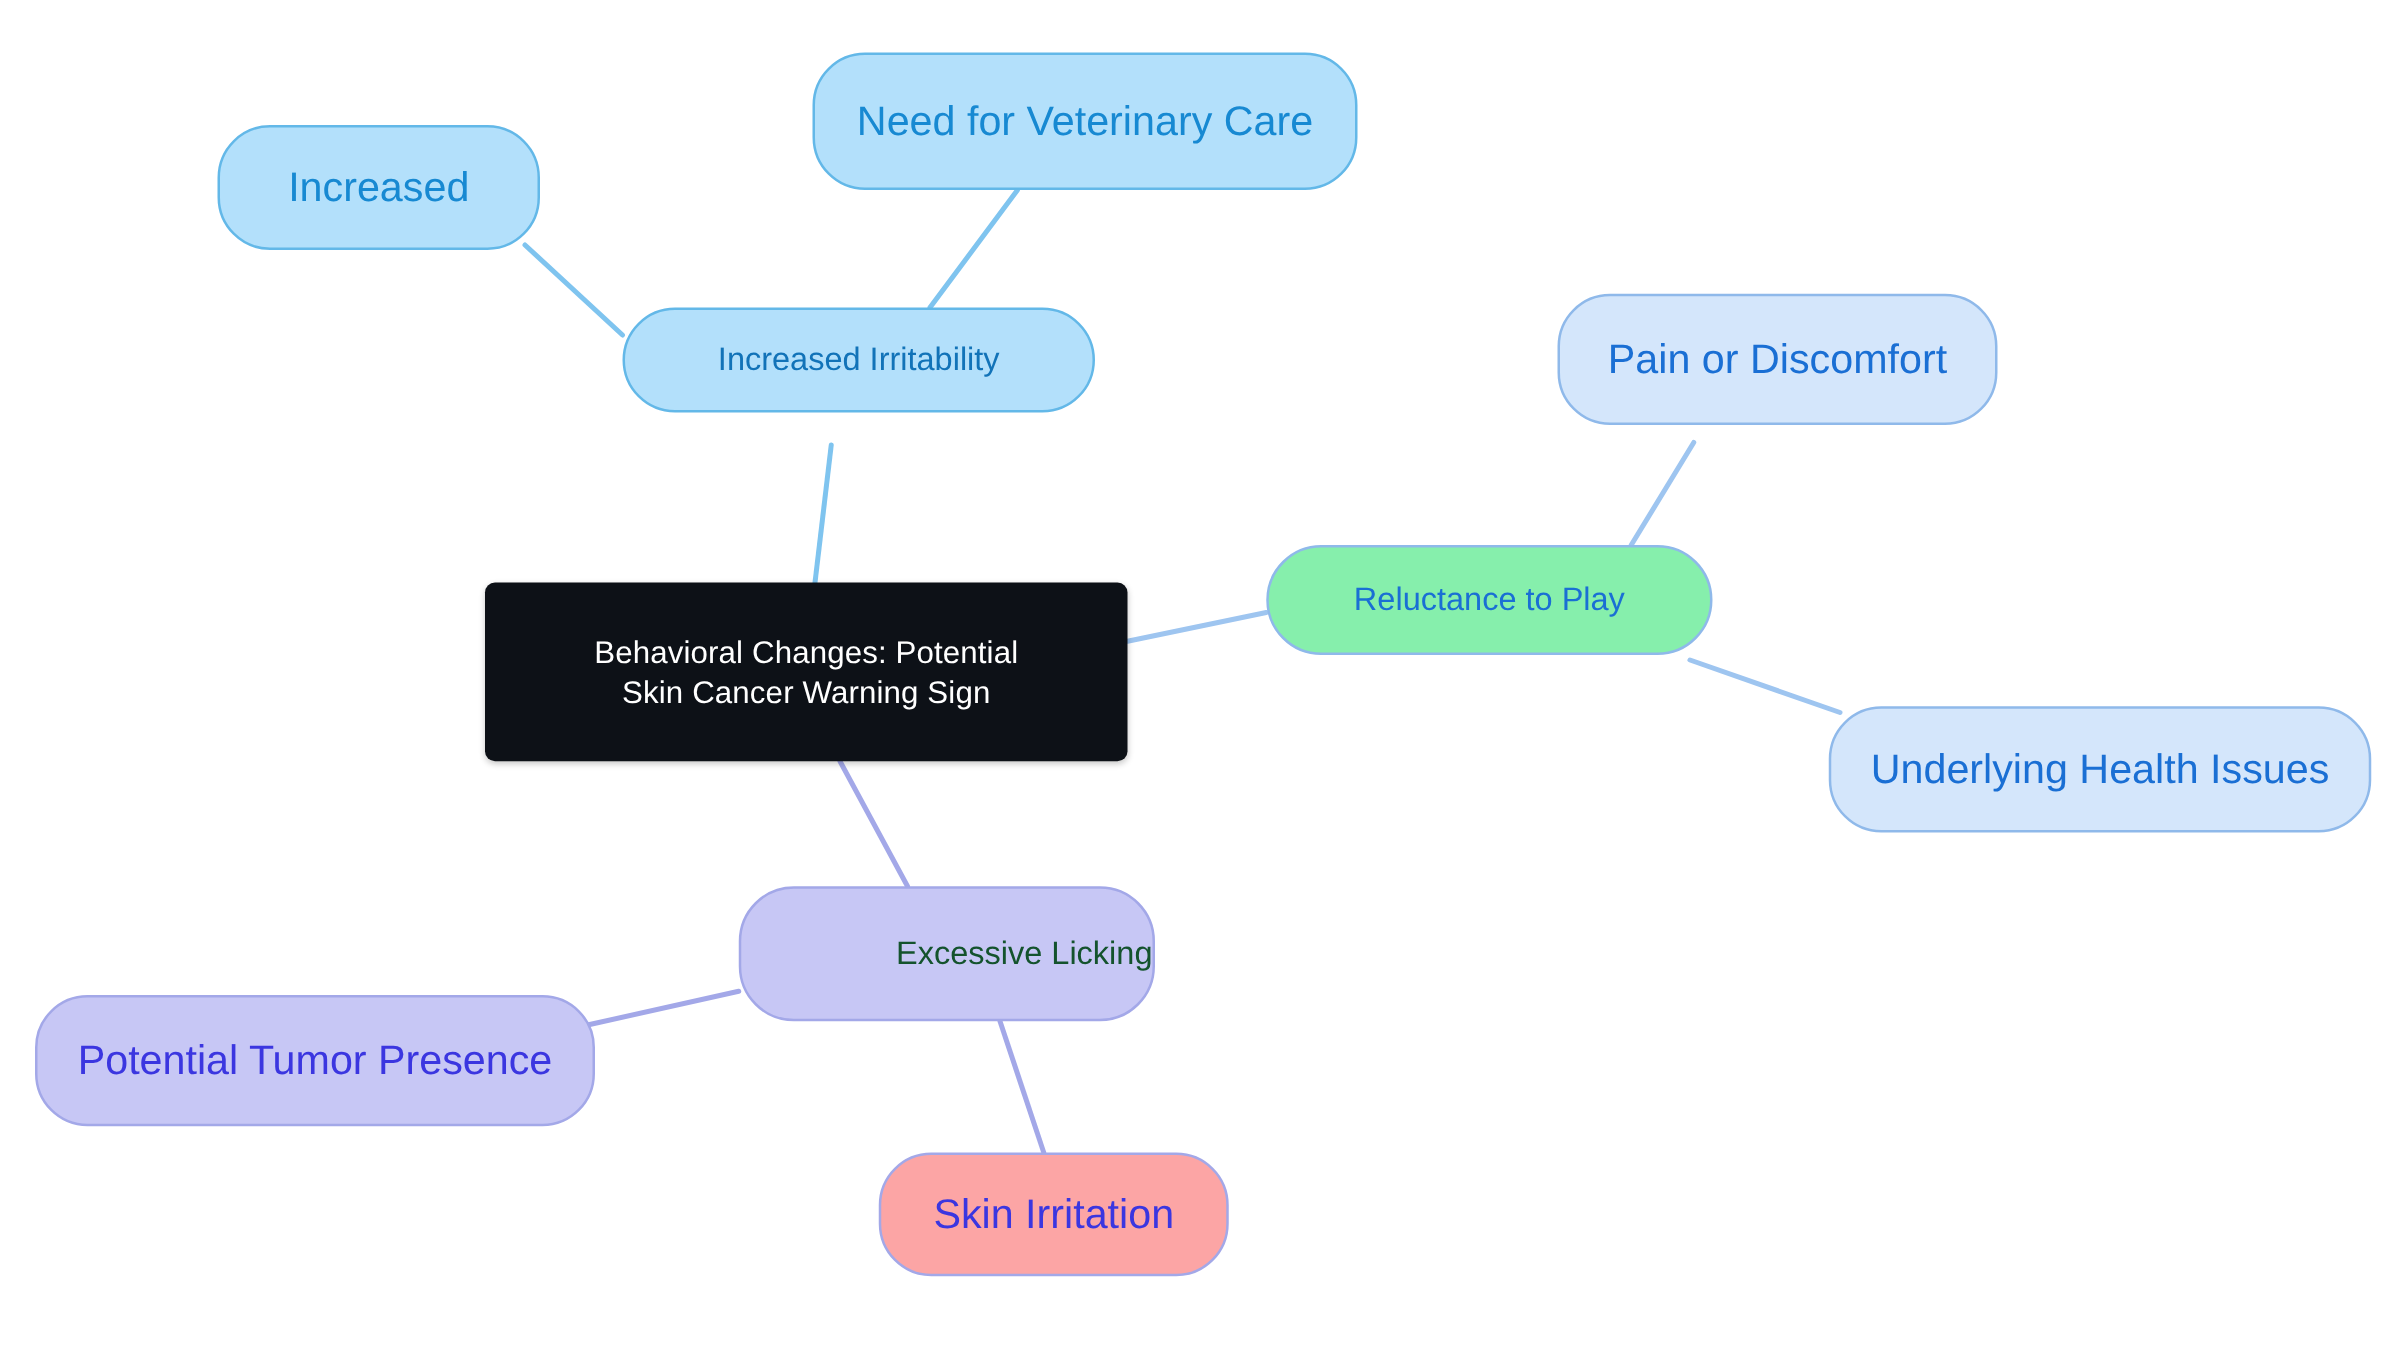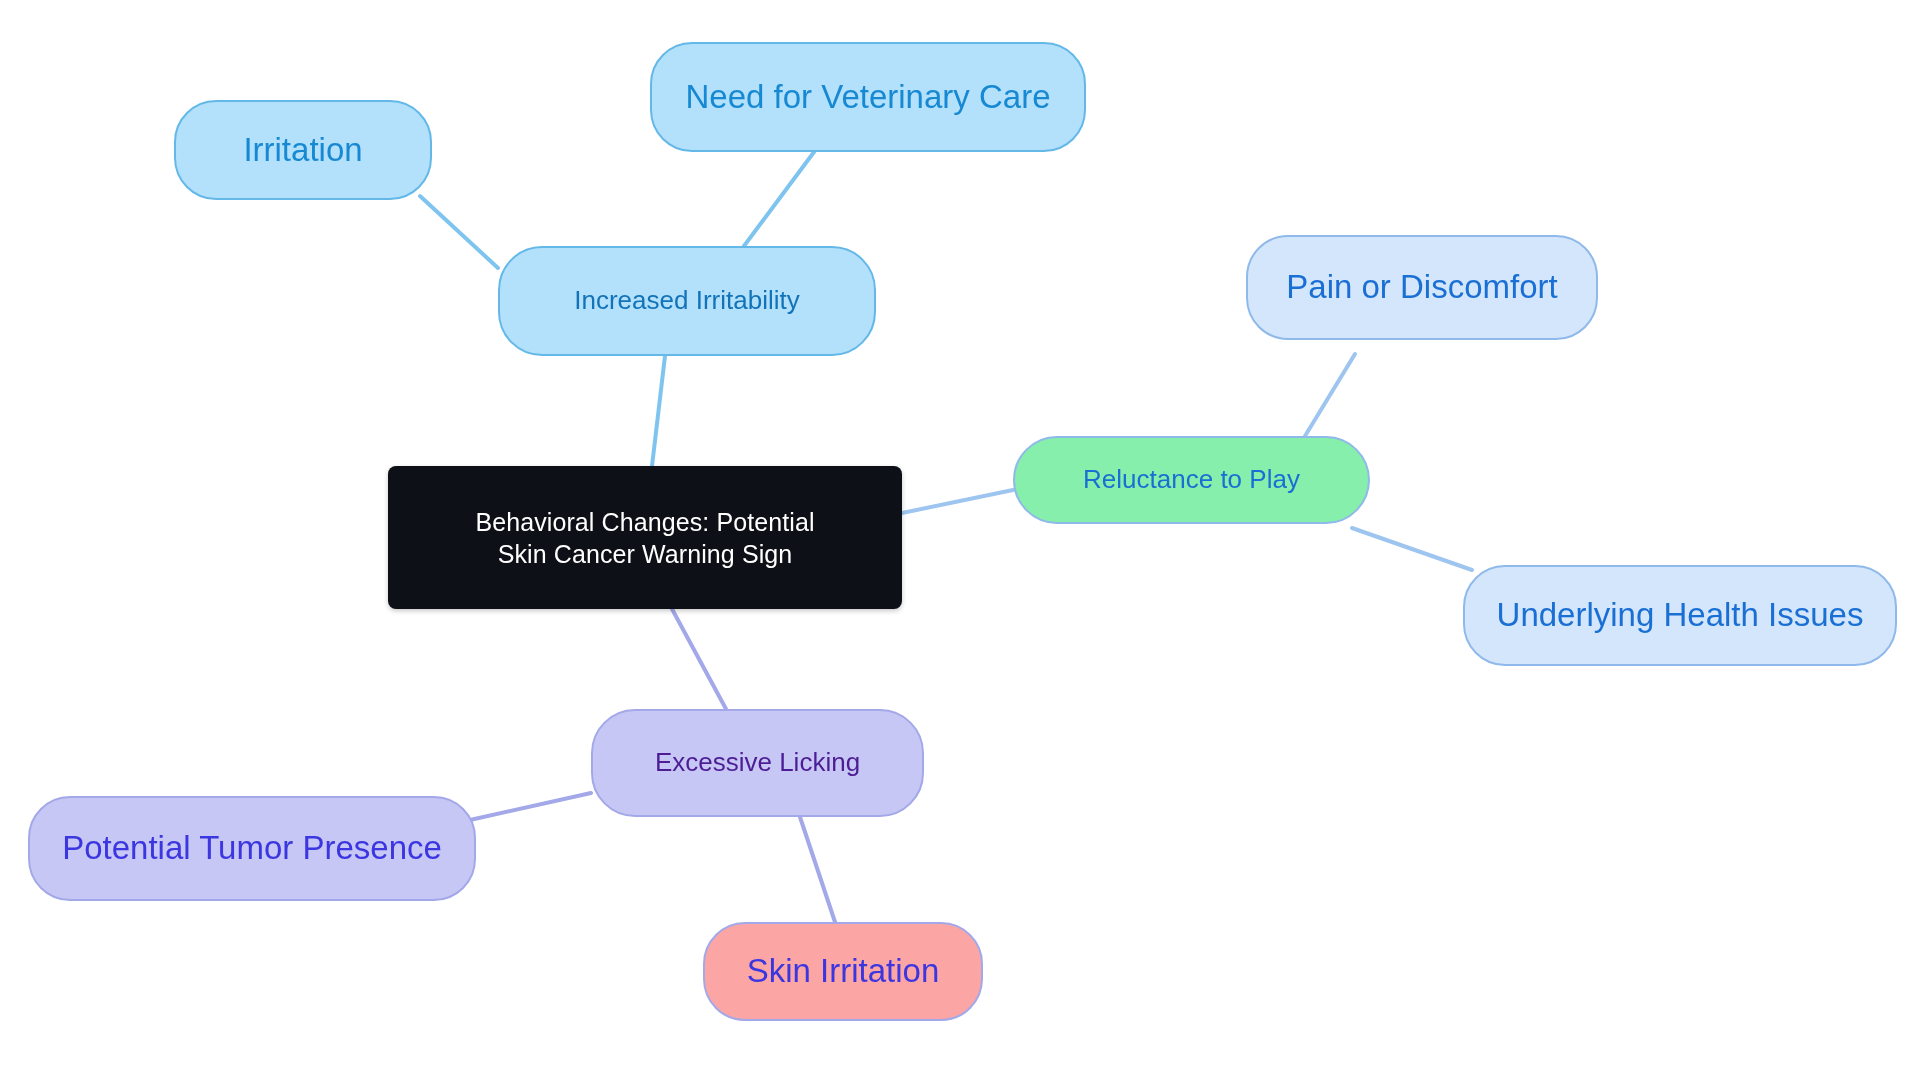--- a/index.html
+++ b/index.html
@@ -63,23 +63,23 @@
       <line x1="902" y1="513" x2="1013" y2="490" stroke="#9ec5f0" stroke-width="4" stroke-linecap="round"></line>
       <line x1="1305" y1="436" x2="1355" y2="354" stroke="#9ec5f0" stroke-width="4" stroke-linecap="round"></line>
       <line x1="1352" y1="528" x2="1472" y2="570" stroke="#9ec5f0" stroke-width="4" stroke-linecap="round"></line>
       <line x1="672" y1="609" x2="726" y2="709" stroke="#a3a8e8" stroke-width="4" stroke-linecap="round"></line>
       <line x1="591" y1="793" x2="470" y2="820" stroke="#a3a8e8" stroke-width="4" stroke-linecap="round"></line>
       <line x1="800" y1="817" x2="835" y2="922" stroke="#a3a8e8" stroke-width="4" stroke-linecap="round"></line>
     </svg>
   <div id="node-layer">
       <div class="node root" style="left: 388px; top: 466px; width: 514px; height: 143px; background: rgb(13, 17, 23); color: rgb(255, 255, 255); border-color: rgb(13, 17, 23);"><span>Behavioral Changes: Potential
 Skin Cancer Warning Sign</span></div>
-      <div class="node branch" style="left: 498px; top: 246px; width: 378px; height: 110px; background: rgb(179, 224, 251); color: rgb(18, 115, 184); border-color: rgb(99, 184, 232);"><span>Increased Irritability</span></div>
-      <div class="node leaf" style="left: 174px; top: 100px; width: 258px; height: 100px; background: rgb(179, 224, 251); color: rgb(23, 137, 210); border-color: rgb(99, 184, 232);"><span>Irritation</span></div>
+      <div class="node branch" style="left: 498px; top: 246px; width: 378px; height: 84px; background: rgb(179, 224, 251); color: rgb(18, 115, 184); border-color: rgb(99, 184, 232);"><span>Increased Irritability</span></div>
+      <div class="node leaf" style="left: 174px; top: 100px; width: 258px; height: 100px; background: rgb(179, 224, 251); color: rgb(23, 137, 210); border-color: rgb(99, 184, 232);"><span>Increased</span></div>
       <div class="node leaf" style="left: 650px; top: 42px; width: 436px; height: 110px; background: rgb(179, 224, 251); color: rgb(23, 137, 210); border-color: rgb(99, 184, 232);"><span>Need for Veterinary Care</span></div>
       <div class="node branch" style="left: 1013px; top: 436px; width: 357px; height: 88px; background: #86efac; color: rgb(26, 111, 212); border-color: rgb(143, 185, 234);"><span>Reluctance to Play</span></div>
       <div class="node leaf" style="left: 1246px; top: 235px; width: 352px; height: 105px; background: rgb(212, 230, 251); color: rgb(26, 111, 212); border-color: rgb(143, 185, 234);"><span>Pain or Discomfort</span></div>
       <div class="node leaf" style="left: 1463px; top: 565px; width: 434px; height: 101px; background: rgb(212, 230, 251); color: rgb(26, 111, 212); border-color: rgb(143, 185, 234);"><span>Underlying Health Issues</span></div>
-      <div class="node branch" style="left: 591px; top: 709px; width: 333px; height: 108px; background: rgb(199, 199, 245); color: #4c1d95; border-color: rgb(163, 168, 232);"><span>Excessive Licking</span></div>
+      <div class="node branch" style="left: 591px; top: 709px; width: 333px; height: 108px; background: rgb(199, 199, 245); color: #14532d; border-color: rgb(163, 168, 232); justify-content: flex-end;"><span>Excessive Licking</span></div>
       <div class="node leaf" style="left: 28px; top: 796px; width: 448px; height: 105px; background: rgb(199, 199, 245); color: rgb(59, 54, 224); border-color: rgb(163, 168, 232); justify-content: center;"><span>Potential Tumor Presence</span></div>
       <div class="node leaf" style="left: 703px; top: 922px; width: 280px; height: 99px; background: #fca5a5; color: rgb(59, 54, 224); border-color: rgb(163, 168, 232);"><span>Skin Irritation</span></div>
     </div>
 </div>
 
 </body></html>

